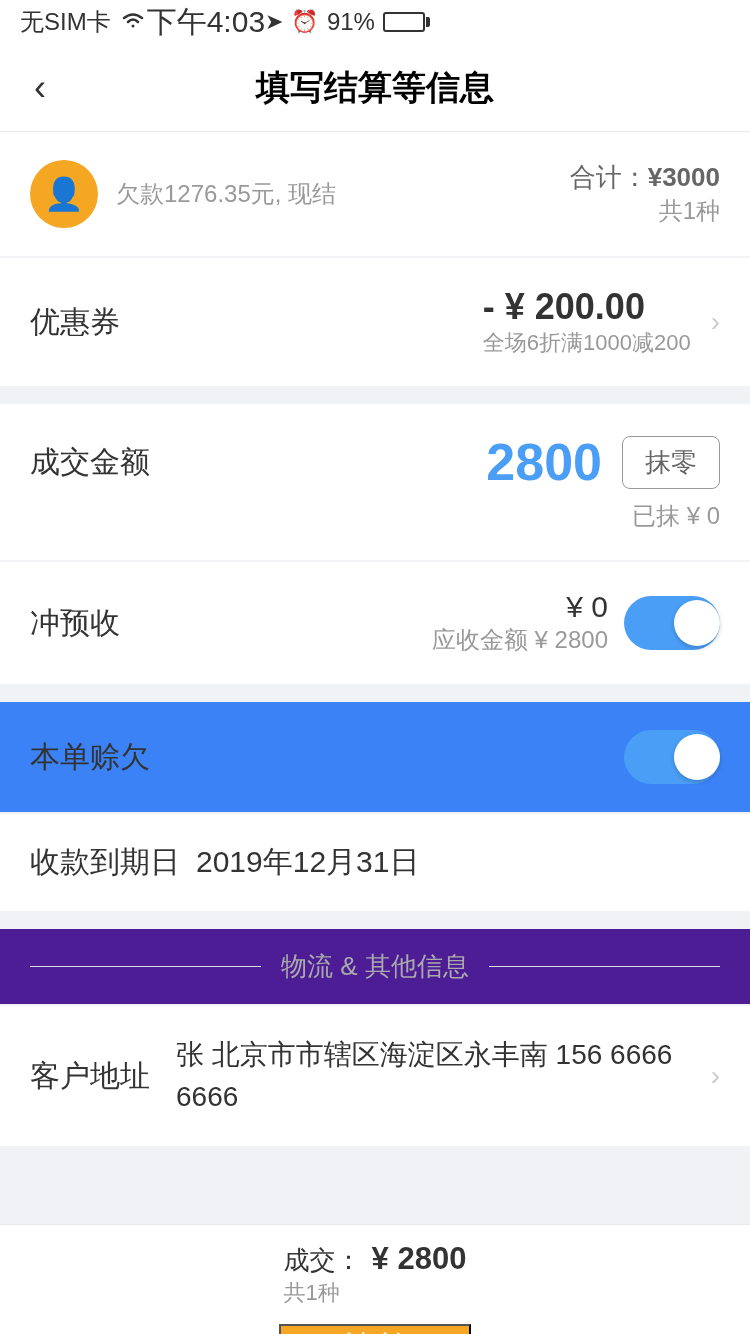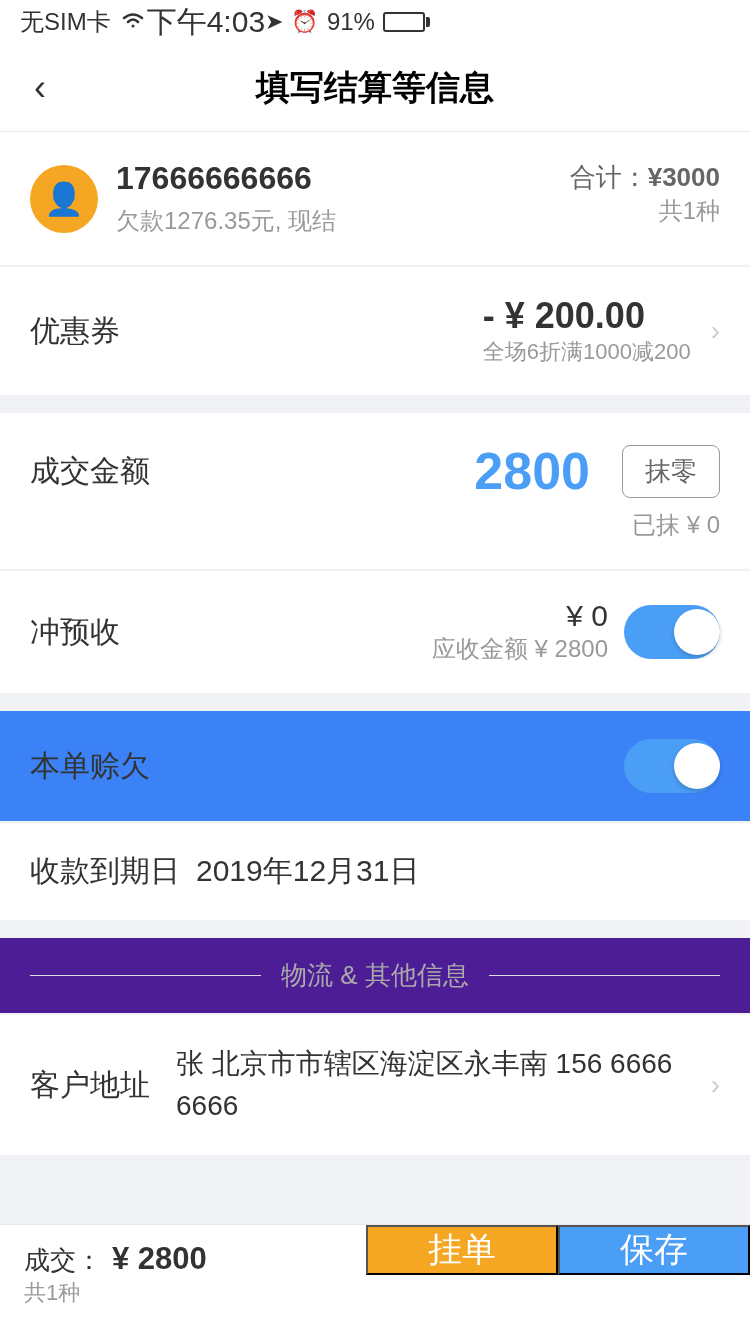--- a/index.html
+++ b/index.html
@@ -128,21 +128,21 @@
       background: #fff;
       padding: 28px 30px;
       margin-bottom: 2px;
     }
     .deal-row {
       display: flex;
       align-items: center;
       justify-content: space-between;
     }
     .deal-label { font-size: 30px; color: #333; }
-    .deal-right { display: flex; align-items: center; gap: 32px; }
+    .deal-right { display: flex; align-items: center; gap: 20px; }
     .deal-amount { font-size: 52px; font-weight: 700; color: #4a9ef6; }
     .round-btn {
       border: 1px solid #999;
       border-radius: 8px;
       padding: 8px 22px;
       font-size: 26px;
       color: #666;
       background: #fff;
       cursor: pointer;
     }
@@ -245,22 +245,23 @@
 
     
     .bottom-bar {
       position: fixed;
       bottom: 0;
       left: 0;
       width: 750px;
       height: 110px;
       background: #fff;
       display: flex;
-      align-items: flex-start;
+      align-items: center;
       border-top: 1px solid #e8e8e8;
+      flex-direction: column;
     }
     .bottom-summary {
       flex: 1;
       padding: 16px 24px;
       display: flex;
       flex-direction: column;
       justify-content: center;
     }
     .bottom-deal-row { display: flex; align-items: baseline; gap: 10px; }
     .bottom-deal-label { font-size: 26px; color: #333; }
@@ -320,21 +321,20 @@
 </div>
 
 <div class="content">
 
   <div class="customer-section">
     <div class="customer-left">
       <div class="avatar">
         <span>👤</span>
       </div>
       <div class="customer-info">
-        <div class="customer-phone">17666666666</div>
         <div class="customer-debt">欠款1276.35元, 现结</div>
       </div>
     </div>
     <div class="customer-right">
       <div class="total-label">
         <span>合计：</span><span style="font-weight:600;">¥3000</span>
       </div>
       <div class="total-count">共1种</div>
     </div>
   </div>

